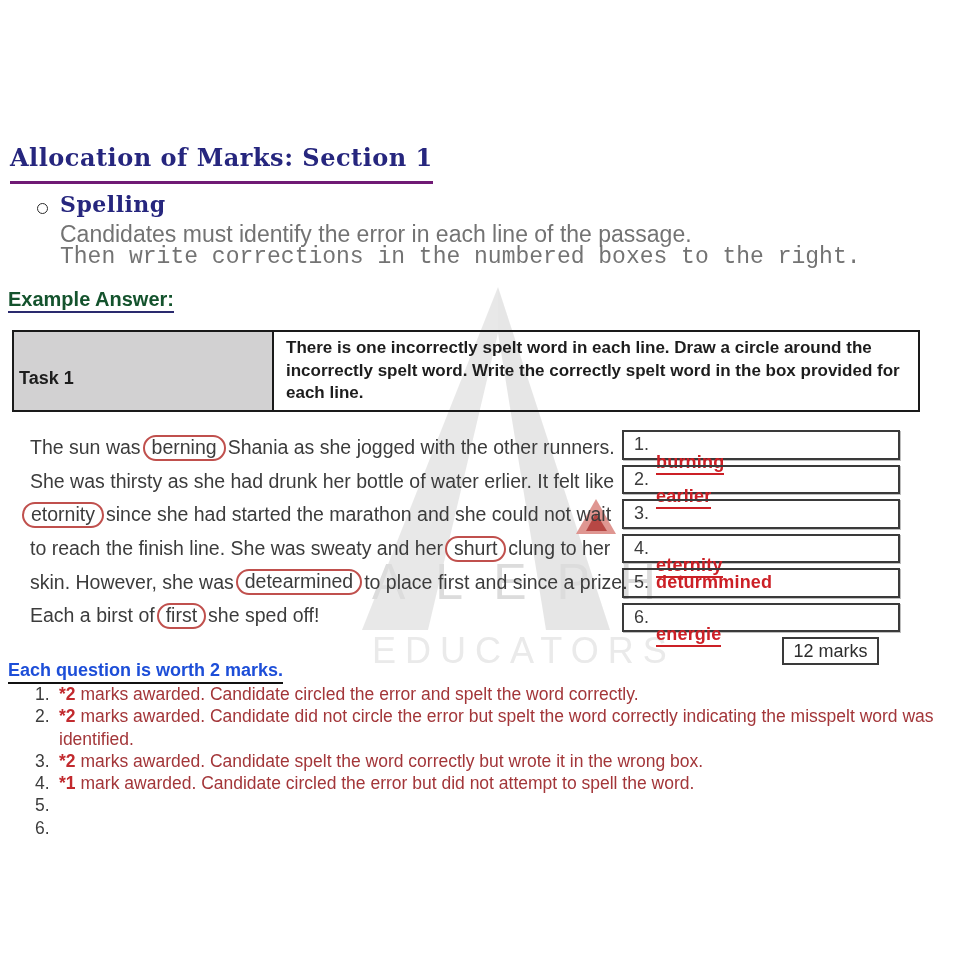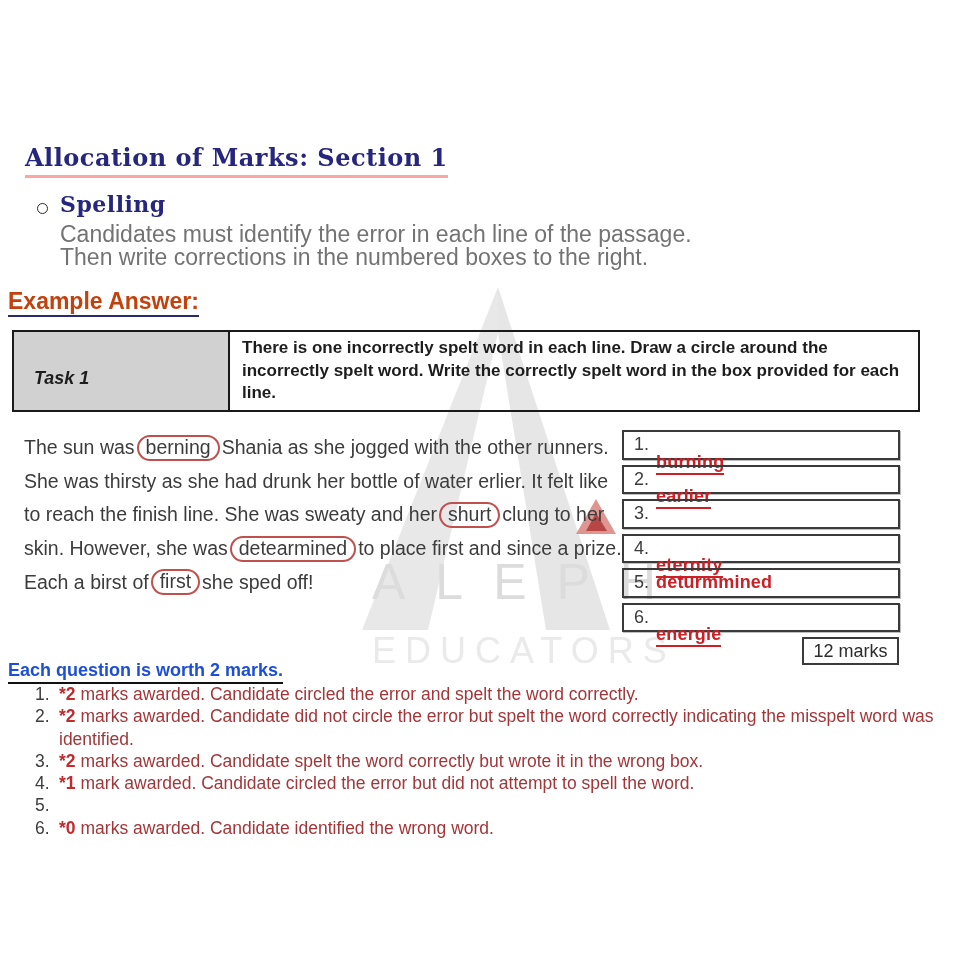--- a/index.html
+++ b/index.html
@@ -19,56 +19,56 @@
   .wm-word2 {
     left:372px; top:630px; z-index:0; font-size:36px; font-weight:400;
     letter-spacing:9px; color:#eaeaea;
   }
 
   
   #page-title {
     left:10px; top:143px; z-index:2;
     font-family:"DejaVu Serif", serif; font-weight:700; font-size:24px;
     color:#26267e; letter-spacing:0.5px;
-    border-bottom:3px solid #fca5a5; padding-bottom:3px;margin-left:15px;
+    border-bottom:3px solid #701a75; padding-bottom:9px;
   }
   #spelling-bullet {
     left:37px; top:203px; width:11px; height:11px; z-index:2;
     border:1.6px solid #2b2b2b; border-radius:50%;
   }
   #spelling-heading {
     left:60px; top:191px; z-index:2;
     font-family:"DejaVu Serif", serif; font-weight:700; font-size:22px;
     color:#26267e; letter-spacing:0.5px;
   }
   .desc-line { left:60px; z-index:2; font-size:23px; color:#737373; }
   #desc-line-1 { top:221px; }
-  #desc-line-2 { top:244px; }
+  #desc-line-2 { top:244px;font-family:Liberation Mono, monospace; }
   #example-label {
-    left:8px; top:288px; z-index:2; font-size:23px; font-weight:700;
-    color:#c2410c; border-bottom:2.5px solid #2a2a6e; padding-bottom:0px;
+    left:8px; top:288px; z-index:2; font-size:20px; font-weight:700;
+    color:#14532d; border-bottom:2.5px solid #2a2a6e; padding-bottom:0px;
   }
 
   
   #task-table {
     left:12px; top:330px; width:908px; height:82px; z-index:2;
     border:2px solid #1a1a1a; display:flex;
   }
   #task-cell {
-    width:216px; background:#d2d1d2; border-right:2px solid #1a1a1a;
-    display:flex; align-items:center; padding:14px 0 0 20px;
-    font-size:18px; font-weight:700; color:#1d1d1d;font-style:italic;
+    width:260px; background:#d2d1d2; border-right:2px solid #1a1a1a;
+    display:flex; align-items:center; padding:14px 0 0 5px;
+    font-size:18px; font-weight:700; color:#1d1d1d;
   }
   #task-instructions {
     flex:1; padding:5px 10px 0 12px; font-size:17px; font-weight:700;
     color:#1d1d1d; line-height:22.5px;
   }
 
   
-  #passage { left:24px; top:431px; width:600px; z-index:2; }
+  #passage { left:30px; top:431px; width:600px; z-index:2; }
   .pline {
     height:33.6px; font-size:19.5px; color:#3c3c3c; white-space:nowrap;
     display:flex; align-items:center;
   }
   .circled {
     border:2px solid #c0504d; border-radius:14px; padding:0px 7px 2px 7px;
     margin:0 2px; display:inline-block; line-height:20px;
   }
   .pl-first { margin-left:-8px; }
 
@@ -76,21 +76,21 @@
   #answers { left:622px; top:430px; width:278px; z-index:2; display:flex; flex-direction:column; gap:5px; }
   .abox {
     height:29.5px; border:2px solid #3a3a3a; background:rgba(255,255,255,0.0);
     display:flex; align-items:center; padding-left:10px;
     box-shadow:1px 1px 0 rgba(0,0,0,0.25);
   }
   .anum { font-size:18px; color:#3c3c3c; margin-right:7px; }
   .aword { font-size:18px; font-weight:700; color:#cc2026; letter-spacing:0.2px; }
   .aword.u { border-bottom:2px solid #cc2026;margin-top:37px; }
   #marks-box {
-    left:802px; top:637px; width:97px; height:28px; z-index:2;
+    left:782px; top:637px; width:97px; height:28px; z-index:2;
     border:2px solid #3a3a3a; display:flex; align-items:center; justify-content:center;
     font-size:18px; color:#2d2d2d; background:#fff;
   }
 
   
   #rubric-heading {
     left:8px; top:660px; z-index:2; font-size:18px; font-weight:700; color:#1d4ed8;
     border-bottom:2px solid #111; padding-bottom:1px;
   }
   #rubric-list { left:35px; top:683px; width:945px; z-index:2; }
@@ -128,20 +128,24 @@
   <div id="passage" class="abs">
     <div class="pline">
       <span>The sun was</span>
       <span class="circled">berning</span>
       <span>Shania as she jogged with the other runners.</span>
     </div>
     <div class="pline">
       <span>She was thirsty as she had drunk her bottle of water erlier. It felt like</span>
     </div>
     <div class="pline">
+      <span class="circled pl-first">etornity</span>
+      <span>since she had started the marathon and she could not wait</span>
+    </div>
+    <div class="pline">
       <span>to reach the finish line. She was sweaty and her</span>
       <span class="circled">shurt</span>
       <span>clung to her</span>
     </div>
     <div class="pline">
       <span>skin. However, she was</span>
       <span class="circled">detearmined</span>
       <span>to place first and since a prize.</span>
     </div>
     <div class="pline">
@@ -195,17 +199,16 @@
     </div>
     <div class="ritem">
       <span class="rnum">4.</span>
       <div class="rtext"><span class="star">*1</span><span>mark awarded. Candidate circled the error but did not attempt to spell the word.</span></div>
     </div>
     <div class="ritem">
       <span class="rnum">5.</span>
     </div>
     <div class="ritem">
       <span class="rnum">6.</span>
-      <div class="rtext"><span class="star">*0</span><span>marks awarded. Candidate identified the wrong word.</span></div>
     </div>
   </div>
 
 </div>
 
 </body></html>

